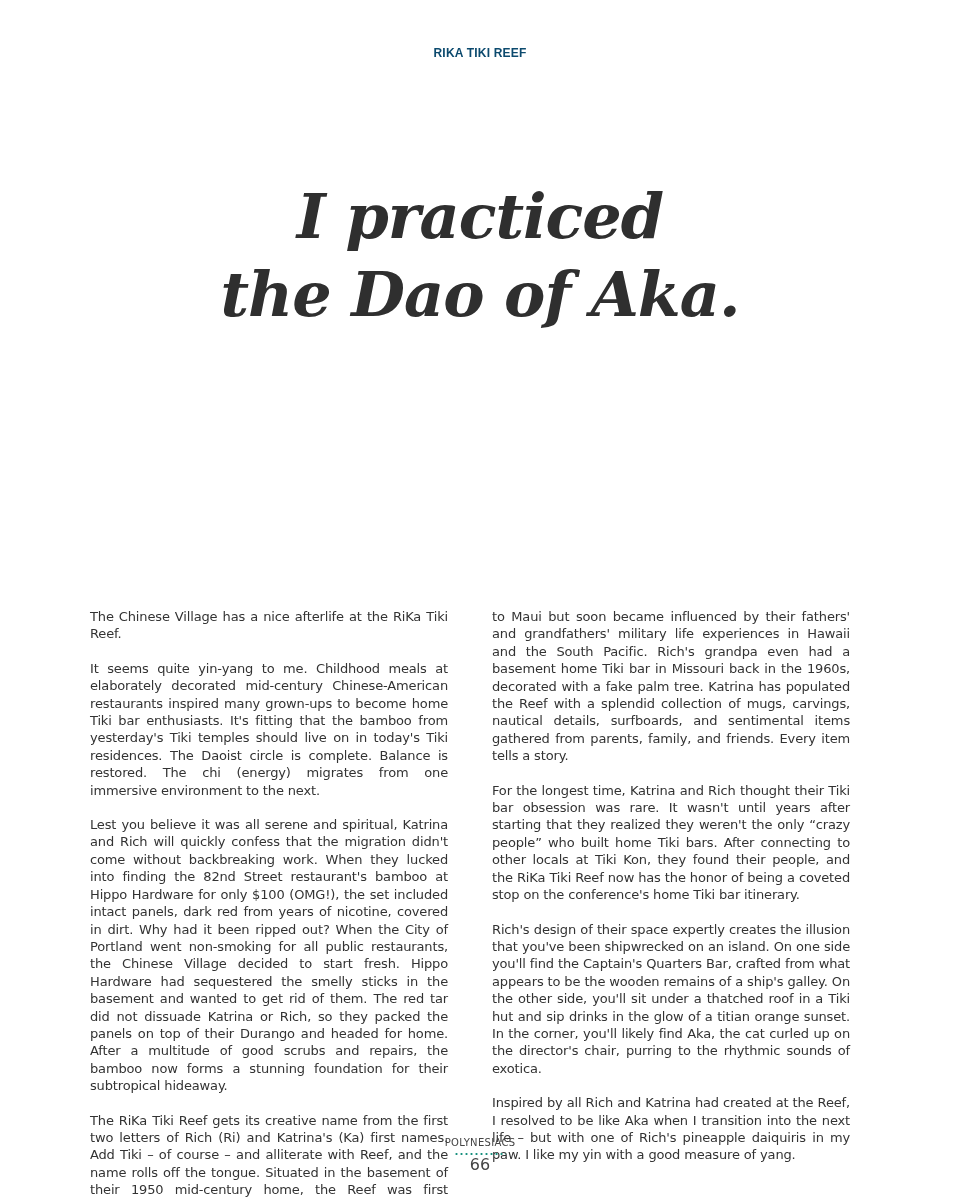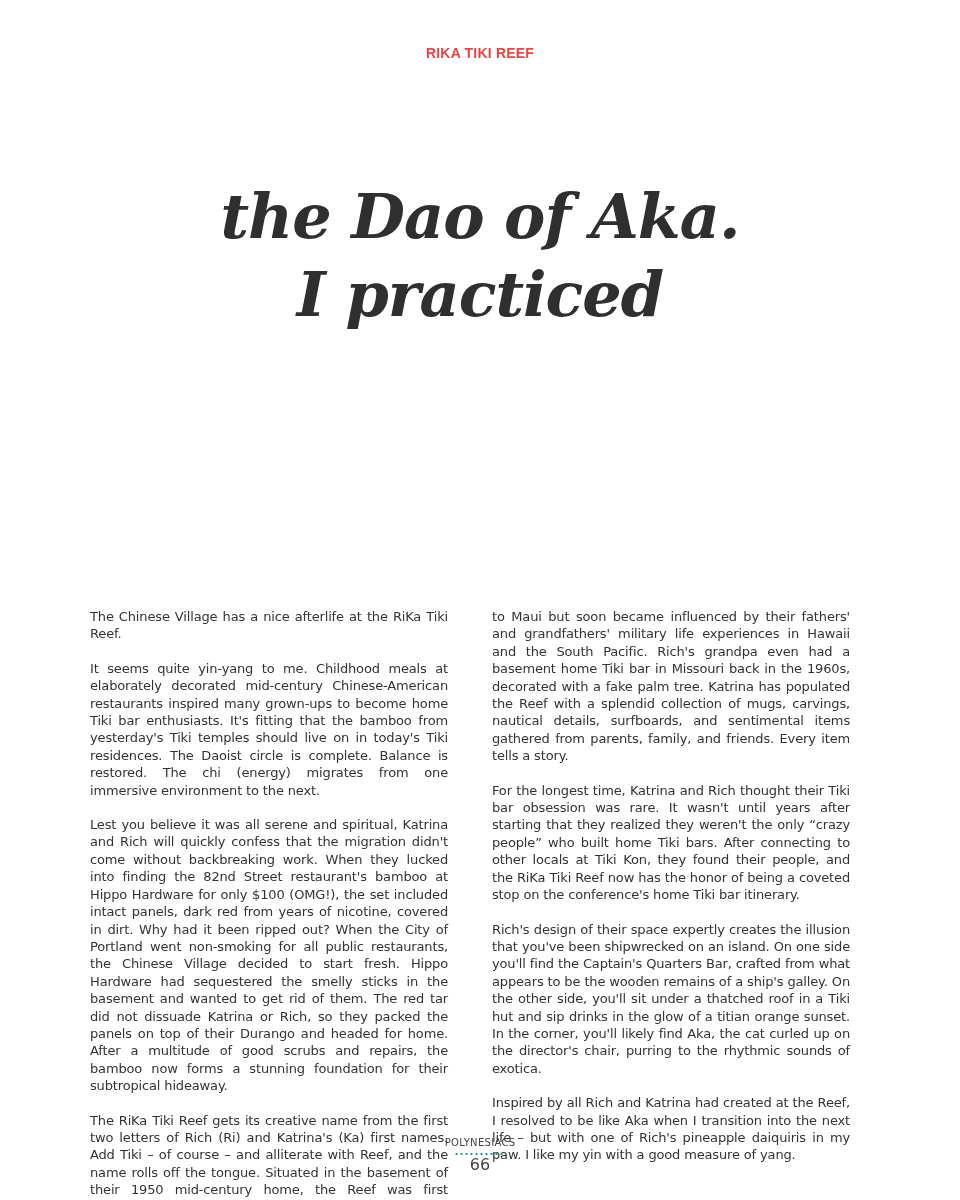--- a/index.html
+++ b/index.html
@@ -14,24 +14,24 @@
       overflow: hidden;
       font-family: "DejaVu Sans", sans-serif;
       color: #2e2e2e;
     }
     .kicker {
       position: absolute;
       top: 43px;
       left: 0;
       width: 960px;
       text-align: center;
-      color: #ef4444;
+      color: #0c4a6e;
       font-family: "Liberation Sans", sans-serif;
       font-weight: bold;
-      font-size: 14px;
+      font-size: 12px;
       line-height: 20px;
       letter-spacing: 0.2px;
     }
     .kicker div { display: block; }
     .headline {
       position: absolute;
       top: 178px;
       left: 0;
       width: 960px;
       text-align: center;
@@ -94,22 +94,22 @@
     }
   </style>
 </head>
 <body>
 
 <div class="kicker">
   <div>RIKA TIKI REEF</div>
 </div>
 
 <div class="headline">
+  <div>I practiced</div>
   <div>the Dao of Aka.</div>
-  <div>I practiced</div>
 </div>
 
 <div class="columns">
   <div class="col left">
     <p>The Chinese Village has a nice afterlife at the RiKa Tiki Reef.</p>
     <p>It seems quite yin-yang to me. Childhood meals at elaborately decorated mid-century Chinese-American restaurants inspired many grown-ups to become home Tiki bar enthusiasts. It's fitting that the bamboo from yesterday's Tiki temples should live on in today's Tiki residences. The Daoist circle is complete. Balance is restored. The chi (energy) migrates from one immersive environment to the next.</p>
     <p>Lest you believe it was all serene and spiritual, Katrina and Rich will quickly confess that the migration didn't come without backbreaking work. When they lucked into finding the 82nd Street restaurant's bamboo at Hippo Hardware for only $100 (OMG!), the set included intact panels, dark red from years of nicotine, covered in dirt. Why had it been ripped out? When the City of Portland went non-smoking for all public restaurants, the Chinese Village decided to start fresh. Hippo Hardware had sequestered the smelly sticks in the basement and wanted to get rid of them. The red tar did not dissuade Katrina or Rich, so they packed the panels on top of their Durango and headed for home. After a multitude of good scrubs and repairs, the bamboo now forms a stunning foundation for their subtropical hideaway.</p>
     <p>The RiKa Tiki Reef gets its creative name from the first two letters of Rich (Ri) and Katrina's (Ka) first names. Add Tiki – of course – and alliterate with Reef, and the name rolls off the tongue. Situated in the basement of their 1950 mid-century home, the Reef was first inspired by their honeymoon trip</p>
   </div>
   <div class="col right">

